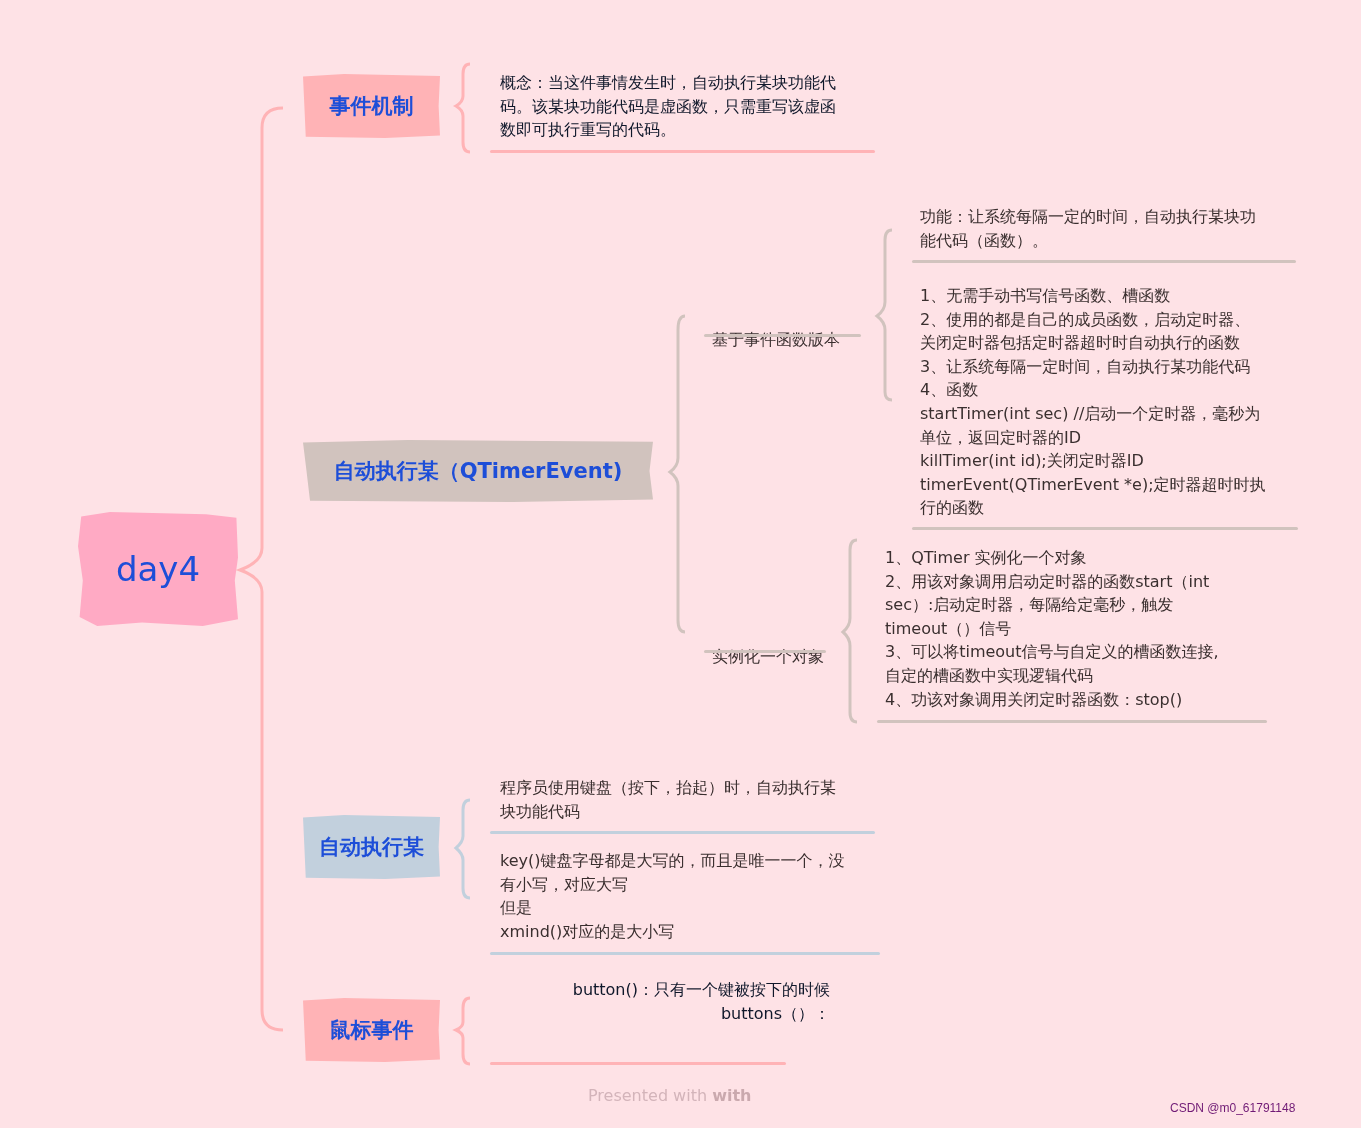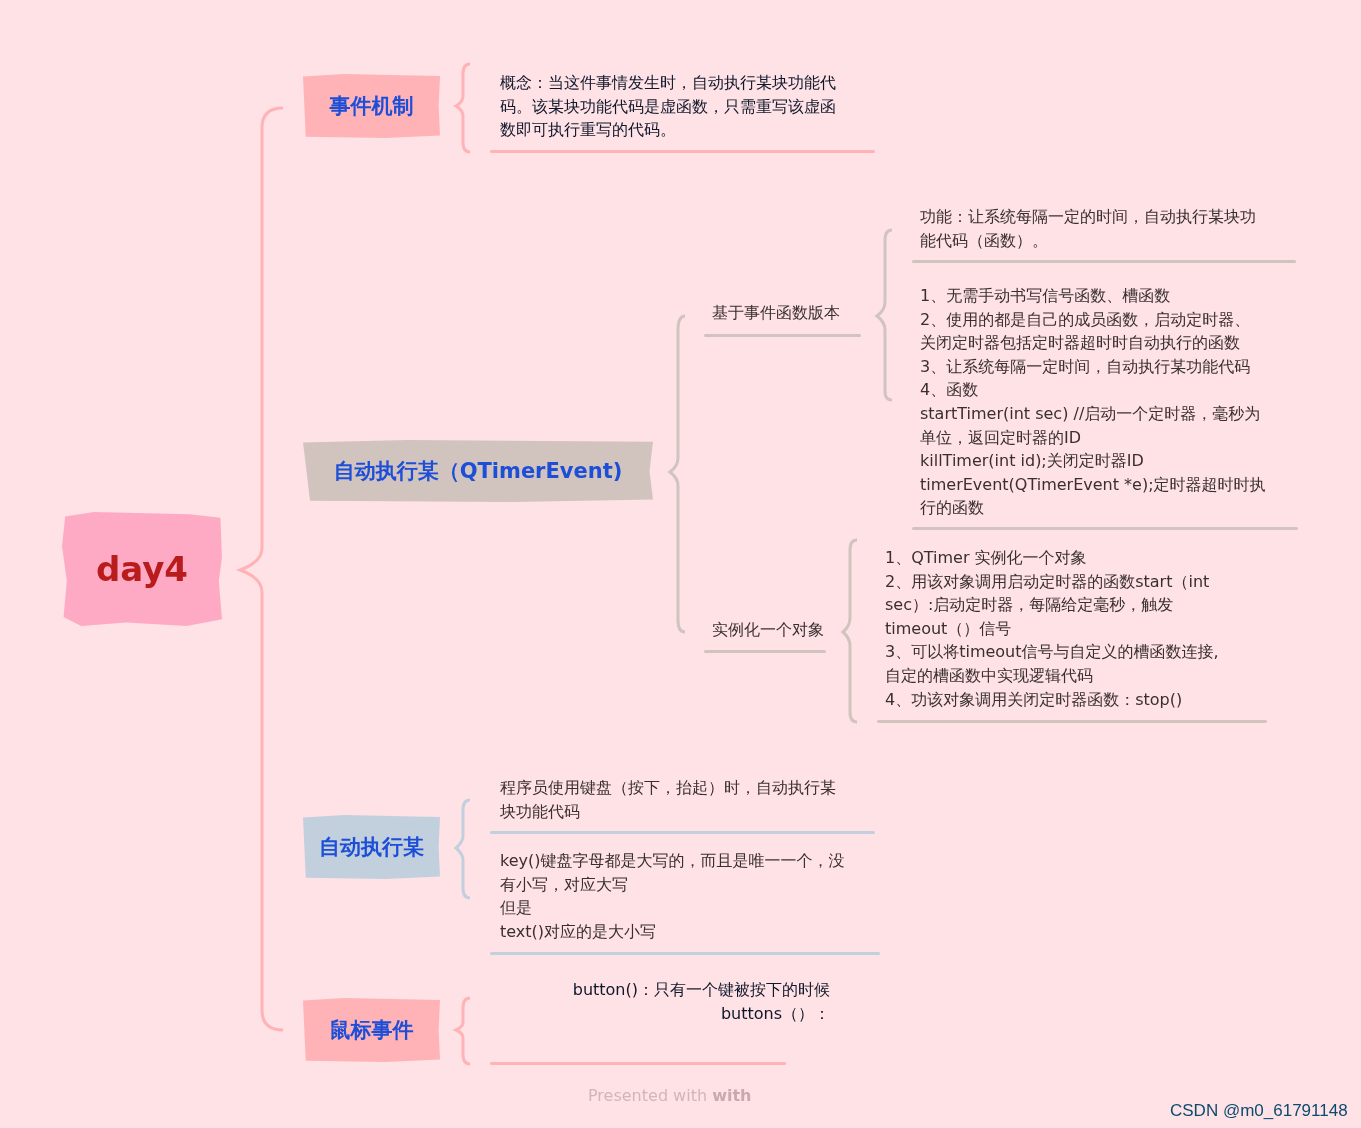--- a/index.html
+++ b/index.html
@@ -1,32 +1,32 @@
 <!DOCTYPE html>
 <html><head>
 <meta charset="utf-8">
 <style>
   html,body{margin:0;padding:0;}
   body{width:1361px;height:1128px;background:#fee2e6;position:relative;overflow:hidden;font-family:"DejaVu Sans","Liberation Sans",sans-serif;}
   .abs{position:absolute;}
   svg.lines{position:absolute;left:0;top:0;}
-  .root{left:62px;top:512px;width:160px;height:114px;background:#ffaac4;display:flex;align-items:center;justify-content:center;
-        font-size:34px;font-weight:bold;color:#b91c1c;clip-path:polygon(2% 4%,20% 0,80% 2%,99% 5%,100% 40%,98% 60%,100% 94%,78% 100%,40% 97%,12% 100%,1% 92%,3% 60%,0 30%);}
+  .root{left:78px;top:512px;width:160px;height:114px;background:#ffaac4;display:flex;align-items:center;justify-content:center;
+        font-size:34px;font-weight:normal;color:#1d4ed8;clip-path:polygon(2% 4%,20% 0,80% 2%,99% 5%,100% 40%,98% 60%,100% 94%,78% 100%,40% 97%,12% 100%,1% 92%,3% 60%,0 30%);}
   .topic{display:flex;align-items:center;justify-content:center;font-weight:bold;color:#1d4ed8;font-size:21px;
          clip-path:polygon(0 4%,30% 0,100% 3%,99% 50%,100% 96%,60% 100%,2% 98%,1% 50%);}
   .t-pink{background:#ffb3b6;}
   .t-gray{background:#d1c3be;}
   .t-blue{background:#c2d0dd;}
-  .sub{font-size:16px;color:#3a2f2f;}
+  .sub{font-size:16px;color:#3a2f2f;margin-top:27px;}
   .note{font-size:16px;line-height:23.6px;color:#3a2f2f;white-space:pre-line;}
   .note.red{color:#0f172a;}
   .uline{position:absolute;height:3px;border-radius:2px;}
   .footer{font-size:16px;color:#d3b4ba;}
   .footer b{color:#caa9ae;}
-  .wm{font-size:17px;color:#0c4a6e;font-family:"Liberation Sans",sans-serif;}
+  .wm{font-size:12px;color:#701a75;font-family:"Liberation Sans",sans-serif;}
 </style>
 </head>
 <body>
 
 <svg class="lines" width="1361" height="1128">
 
   <path d="M283,108 Q262,108 262,128 L262,548 Q262,562 240,570 Q262,578 262,592 L262,1010 Q262,1030 283,1030" fill="none" stroke="#ffb3b6" stroke-width="3"></path>
 
   <path d="M470,64 Q463,64 463,74 L463,96 Q463,102 456,106 Q463,110 463,116 L463,142 Q463,152 470,152" fill="none" stroke="#ffb3b6" stroke-width="3"></path>
 
@@ -90,21 +90,21 @@
 
 <div class="abs topic t-blue" style="left:303px;top:815px;width:137px;height:64px;">
   <span>自动执行某</span>
 </div>
 <div class="abs note" style="left:500px;top:776px;width:385px;">程序员使用键盘（按下，抬起）时，自动执行某
 块功能代码</div>
 <div class="uline" style="left:490px;top:831px;width:385px;background:#c2d0dd;"></div>
 <div class="abs note" style="left:500px;top:849px;width:385px;">key()键盘字母都是大写的，而且是唯一一个，没
 有小写，对应大写
 但是
-text()对应的是大小写</div>
+xmind()对应的是大小写</div>
 <div class="uline" style="left:490px;top:952px;width:390px;background:#c2d0dd;"></div>
 
 <div class="abs topic t-pink" style="left:303px;top:998px;width:137px;height:64px;">
   <span>鼠标事件</span>
 </div>
 <div class="abs note red" style="left:500px;top:978px;width:330px;text-align:right;">button()：只有一个键被按下的时候
 buttons（）：</div>
 <div class="uline" style="left:490px;top:1062px;width:296px;background:#ffb3b6;"></div>
 
 <div class="abs footer" style="left:588px;top:1086px;">

